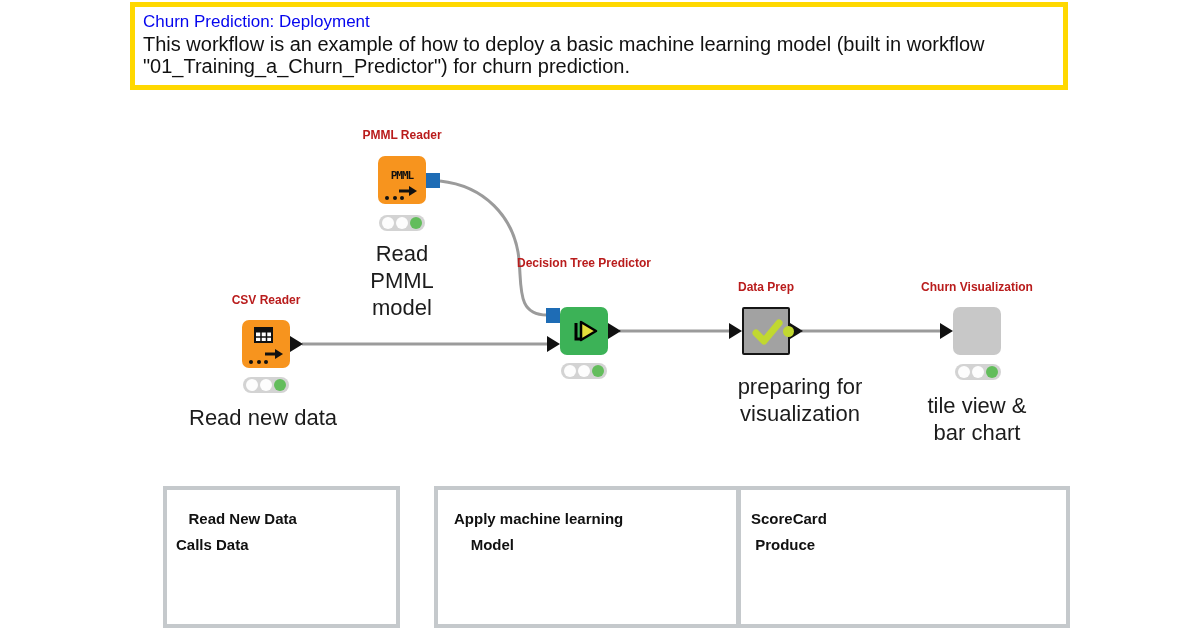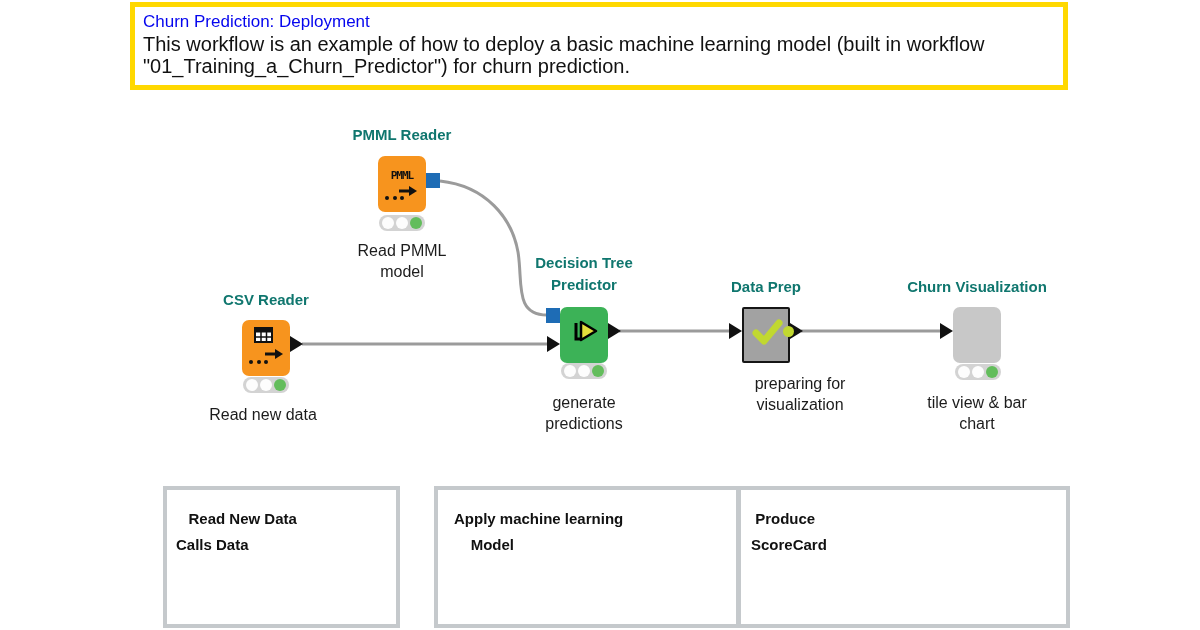--- a/index.html
+++ b/index.html
@@ -11,32 +11,32 @@
   .header-note{
     position:absolute;left:130px;top:2px;width:938px;height:88px;
     border:5px solid #FFD800;background:#fff;box-sizing:border-box;
     padding:4px 8px;
   }
   .header-note .title{color:#0505EE;font-size:17px;font-weight:normal;line-height:22px;}
   .header-note .body-line{color:#111;font-size:20px;line-height:22px;}
   
   #wires{position:absolute;left:0;top:0;z-index:1;}
   
-  .node{position:absolute;width:48px;height:56px;border-radius:7px;z-index:2;box-sizing:border-box;}
+  .node{position:absolute;width:48px;height:48px;border-radius:7px;z-index:2;box-sizing:border-box;}
   .node.orange{background:#F7941E;}
   .node.green{background:#3CB257;}
   .node.component{background:#A2A2A2;border:2px solid #151515;border-radius:2px;}
   .node.plain{background:#C8C8C8;}
   .node-label{
-    position:absolute;text-align:center;font-size:15px;font-weight:bold;color:#0f766e;
+    position:absolute;text-align:center;font-size:12px;font-weight:bold;color:#b91c1c;
     line-height:22px;z-index:3;
   }
   .node-sublabel{
-    position:absolute;text-align:center;font-size:16px;color:#1c1c1c;
-    line-height:21px;z-index:3;
+    position:absolute;text-align:center;font-size:22px;color:#1c1c1c;
+    line-height:27px;z-index:3;
   }
   
   .port-tri{
     position:absolute;width:0;height:0;z-index:2;
     border-top:8px solid transparent;border-bottom:8px solid transparent;
     border-left:13px solid #111;
   }
   .port-square{position:absolute;width:14px;height:15px;background:#1E6CB5;z-index:2;}
   
   .traffic{
@@ -157,21 +157,20 @@
         <polygon points="12,4 27,13 12,22" fill="#E3DE3C" stroke="#000" stroke-width="2.5" stroke-linejoin="round"></polygon>
       </svg>
     </div>
   </div>
   <div class="port-tri" style="left:608px;top:323px;"></div>
   <div class="traffic" style="left:561px;top:363px;">
     <span class="tl tl-off"></span>
       <span class="tl tl-off"></span>
       <span class="tl tl-on"></span>
   </div>
-  <div class="node-sublabel" style="left:529px;top:392px;width:110px;">generate predictions</div>
 
   <div class="node-label" style="left:666px;top:276px;width:200px;">Data Prep</div>
   <div class="port-tri" style="left:729px;top:323px;"></div>
   <div class="node component" style="left:742px;top:307px;">
     <div class="icon-check">
       <svg width="34" height="28">
           <path d="M6 15 L14 23 L29 5" stroke="#C1D830" stroke-width="7" fill="none" stroke-linecap="round" stroke-linejoin="round"></path>
         </svg>
     </div>
   </div>
@@ -191,17 +190,17 @@
 
   <div class="note-box nb1">
     <div class="note-line">   Read New Data</div>
     <div class="note-line">Calls Data</div>
   </div>
   <div class="note-box nb2">
     <div class="note-line">Apply machine learning</div>
     <div class="note-line">    Model</div>
   </div>
   <div class="note-box nb3">
+    <div class="note-line">ScoreCard</div>
     <div class="note-line"> Produce</div>
-    <div class="note-line">ScoreCard</div>
   </div>
 
 </div>
 
 </body></html>

